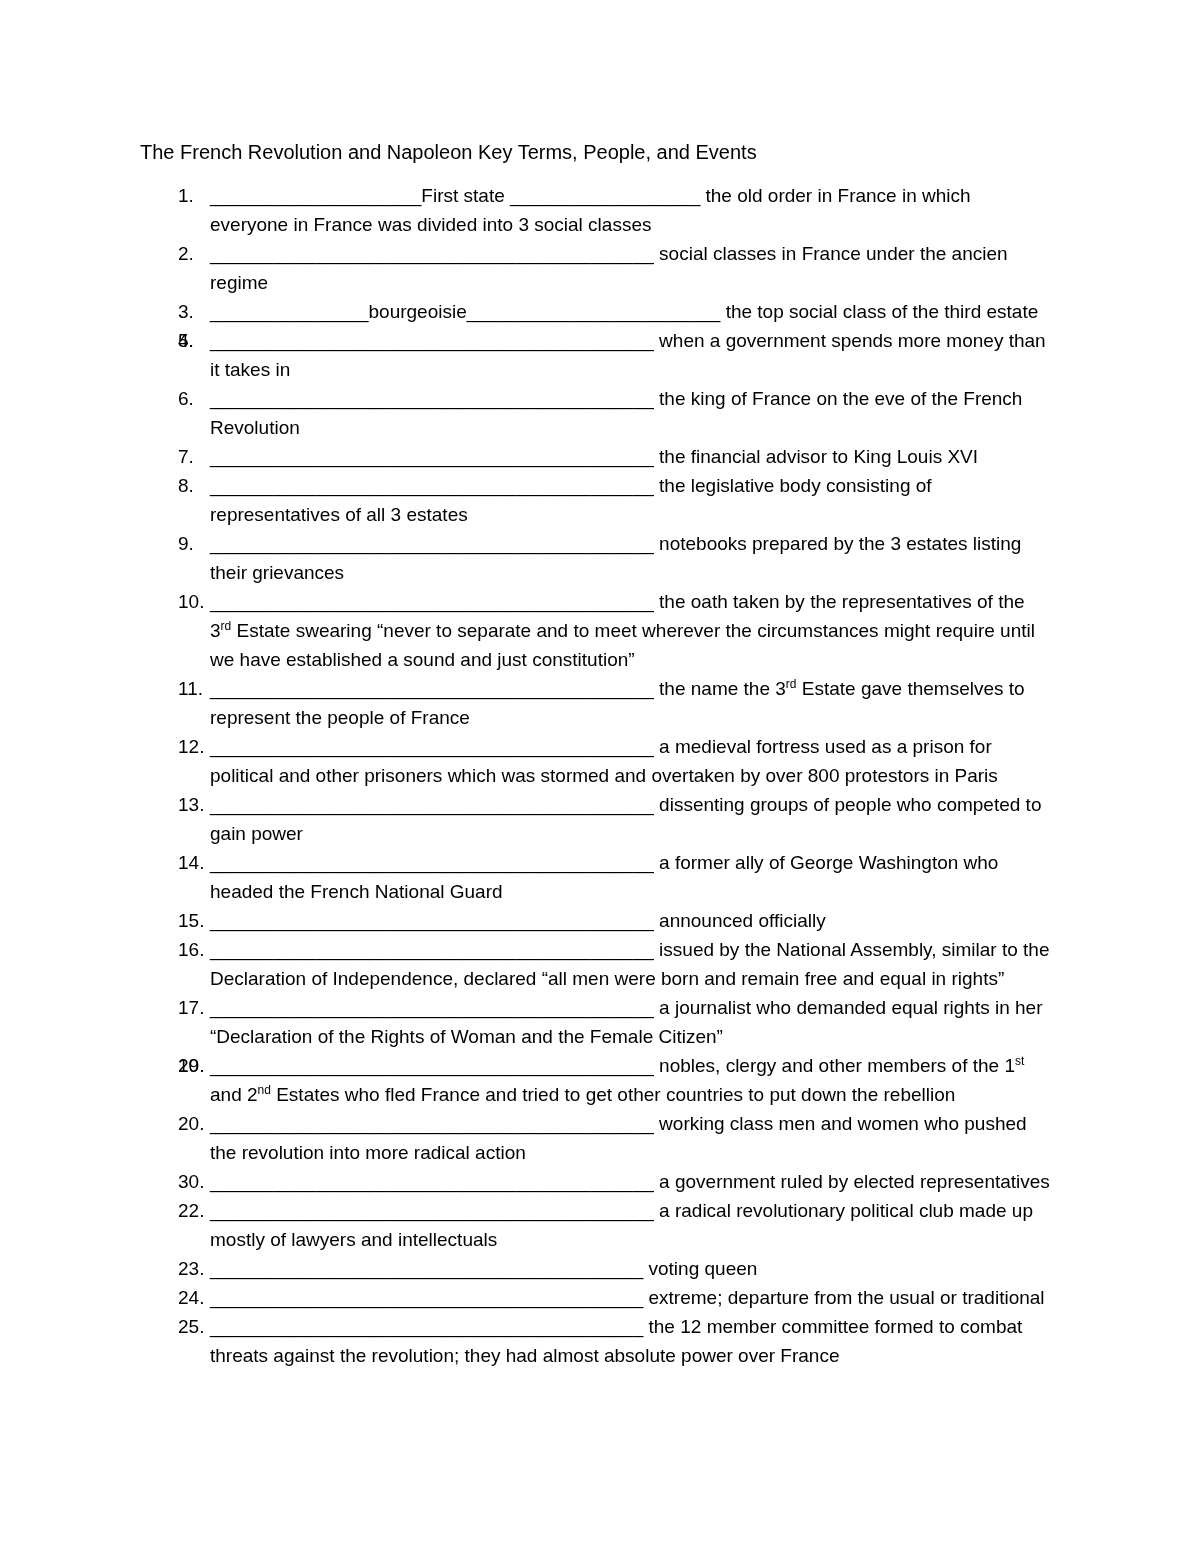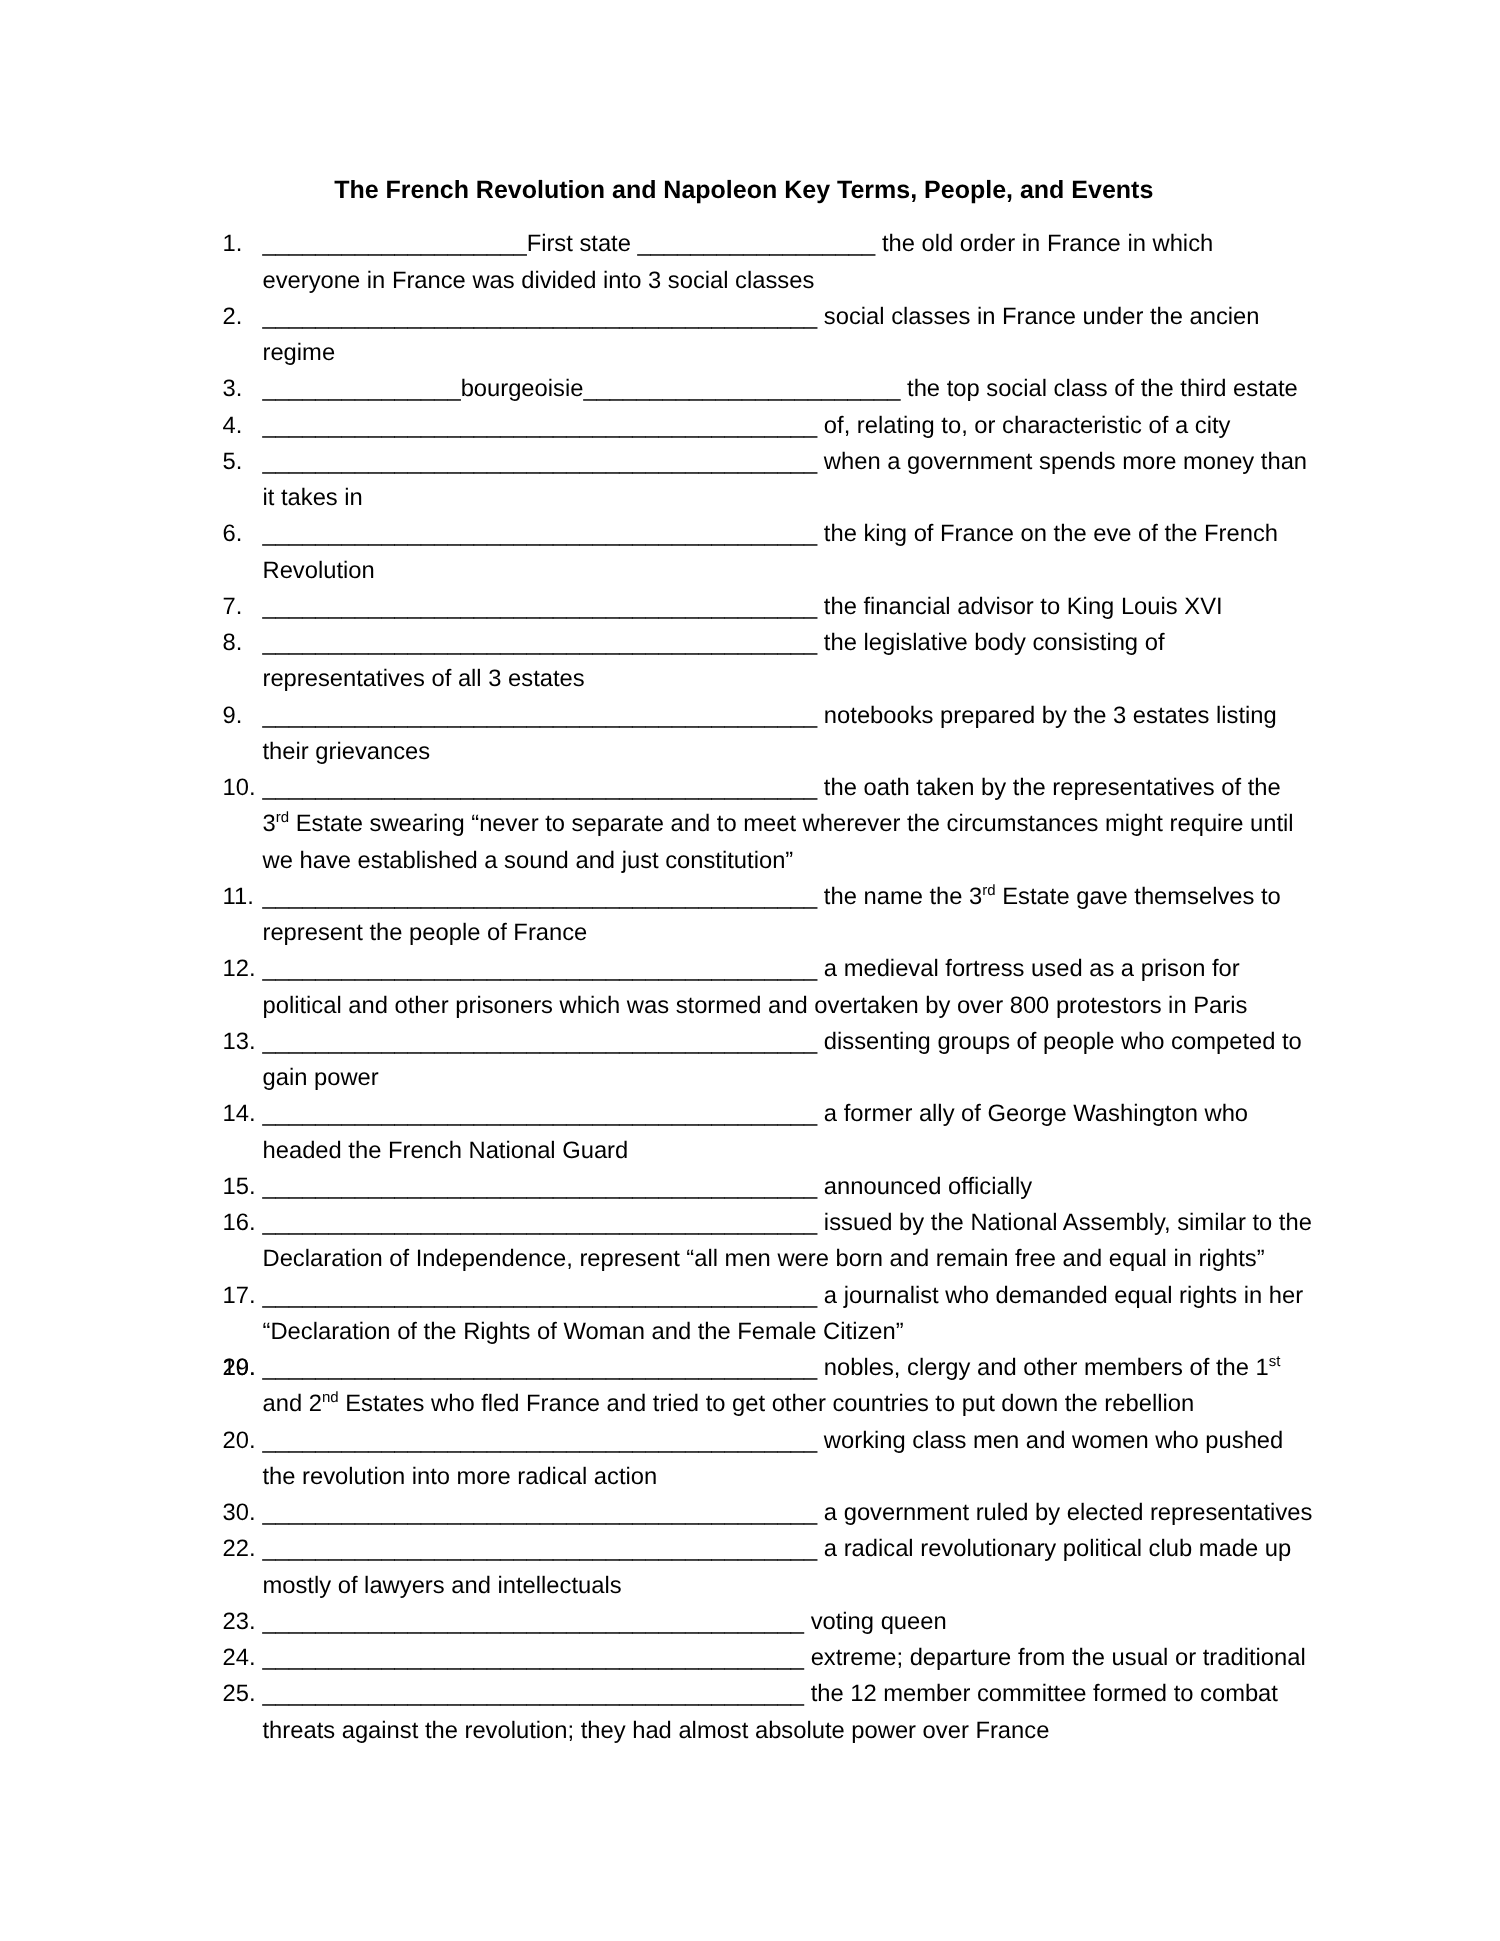--- a/index.html
+++ b/index.html
@@ -11,24 +11,23 @@
     color: #000000;
     overflow: hidden;
   }
   .page {
     width: 1200px;
     height: 1553px;
     padding: 138px 150px 0 140px;
   }
   .doc-title {
     font-size: 20px;
-    font-weight: bold;
+    font-weight: normal;
     line-height: 29px;
     margin-bottom: 14px;
-    text-align: center;
   }
   .terms-list {
     font-size: 19px;
     line-height: 29px;
   }
   .item {
     position: relative;
     padding-left: 70px;
   }
   .num {
@@ -45,33 +44,33 @@
 </style>
 </head>
 <body>
 
 <div class="page">
   <div class="doc-title">The French Revolution and Napoleon Key Terms, People, and Events</div>
   <div class="terms-list">
       <div class="item"><span class="num">1.</span><span class="content">____________________First state __________________ the old order in France in which everyone in France was divided into 3 social classes</span></div>
       <div class="item"><span class="num">2.</span><span class="content">__________________________________________ social classes in France under the ancien regime</span></div>
       <div class="item"><span class="num">3.</span><span class="content">_______________bourgeoisie________________________ the top social class of the third estate</span></div>
-      <div class="item"><span class="num">4.</span><span class="content">__________________________________________ of, relating to, or characteristic of a city</span></div>
+      <div class="item"><span class="num">4.</span></div>
       <div class="item"><span class="num">5.</span><span class="content">__________________________________________ when a government spends more money than it takes in</span></div>
       <div class="item"><span class="num">6.</span><span class="content">__________________________________________ the king of France on the eve of the French Revolution</span></div>
       <div class="item"><span class="num">7.</span><span class="content">__________________________________________ the financial advisor to King Louis XVI</span></div>
       <div class="item"><span class="num">8.</span><span class="content">__________________________________________ the legislative body consisting of representatives of all 3 estates</span></div>
       <div class="item"><span class="num">9.</span><span class="content">__________________________________________ notebooks prepared by the 3 estates listing their grievances</span></div>
       <div class="item"><span class="num">10.</span><span class="content">__________________________________________ the oath taken by the representatives of the 3<sup>rd</sup> Estate swearing “never to separate and to meet wherever the circumstances might require until we have established a sound and just constitution”</span></div>
       <div class="item"><span class="num">11.</span><span class="content">__________________________________________ the name the 3<sup>rd</sup> Estate gave themselves to represent the people of France</span></div>
       <div class="item"><span class="num">12.</span><span class="content">__________________________________________ a medieval fortress used as a prison for political and other prisoners which was stormed and overtaken by over 800 protestors in Paris</span></div>
       <div class="item"><span class="num">13.</span><span class="content">__________________________________________ dissenting groups of people who competed to gain power</span></div>
       <div class="item"><span class="num">14.</span><span class="content">__________________________________________ a former ally of George Washington who headed the French National Guard</span></div>
       <div class="item"><span class="num">15.</span><span class="content">__________________________________________ announced officially</span></div>
-      <div class="item"><span class="num">16.</span><span class="content">__________________________________________ issued by the National Assembly, similar to the Declaration of Independence, represent “all men were born and remain free and equal in rights”</span></div>
+      <div class="item"><span class="num">16.</span><span class="content">__________________________________________ issued by the National Assembly, similar to the Declaration of Independence, declared “all men were born and remain free and equal in rights”</span></div>
       <div class="item"><span class="num">17.</span><span class="content">__________________________________________ a journalist who demanded equal rights in her “Declaration of the Rights of Woman and the Female Citizen”</span></div>
       <div class="item"><span class="num">20.</span></div>
       <div class="item"><span class="num">19.</span><span class="content">__________________________________________ nobles, clergy and other members of the 1<sup>st</sup> and 2<sup>nd</sup> Estates who fled France and tried to get other countries to put down the rebellion</span></div>
       <div class="item"><span class="num">20.</span><span class="content">__________________________________________ working class men and women who pushed the revolution into more radical action</span></div>
       <div class="item"><span class="num">30.</span><span class="content">__________________________________________ a government ruled by elected representatives</span></div>
       <div class="item"><span class="num">22.</span><span class="content">__________________________________________ a radical revolutionary political club made up mostly of lawyers and intellectuals</span></div>
       <div class="item"><span class="num">23.</span><span class="content">_________________________________________ voting queen</span></div>
       <div class="item"><span class="num">24.</span><span class="content">_________________________________________ extreme; departure from the usual or traditional</span></div>
       <div class="item"><span class="num">25.</span><span class="content">_________________________________________ the 12 member committee formed to combat threats against the revolution; they had almost absolute power over France</span></div>
     </div>

